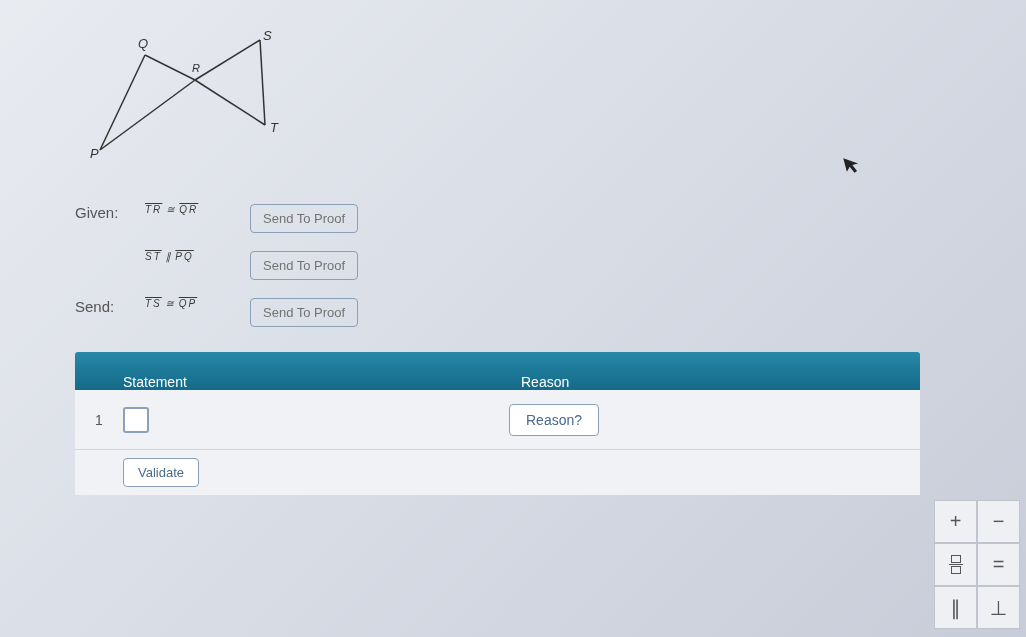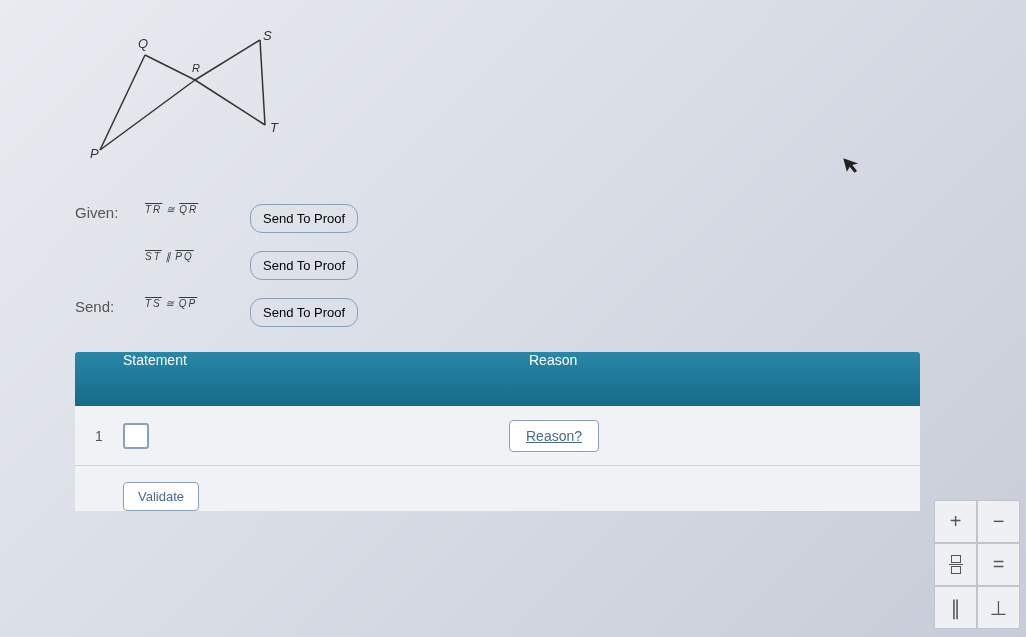--- a/index.html
+++ b/index.html
@@ -23,41 +23,40 @@
   .overline { text-decoration: overline; letter-spacing: 2px; display: inline-block; }
   .diagram {
     margin: 10px 0 40px 15px;
   }
   .gp-block { margin-bottom: 18px; display:flex; align-items:flex-start; }
   .gp-label { display:inline-block; width:70px; font-size:15px; color:#555; }
   .gp-expr { display:inline-block; width:95px; font-size:10px; font-style: italic; letter-spacing:1px;}
   .send-btn {
     display:inline-block;
     border:1px solid #8aa0b8;
-    border-radius:12px;
+    border-radius:4px;
     padding:6px 12px;
     font-size:13px;
-    color:#000000;
+    color:#737373;
     background:transparent;
     cursor:pointer;
     margin-left:10px;
   }
   .proof-area {
     margin-top:25px;
     width:845px;
   }
   .proof-header {
     background:#1a7a9a;
     background: linear-gradient(180deg, #2888a8, #156a88);
     color:#fff;
-    height:54px;
+    height:38px;
     display:flex;
-    align-items:flex-start;
+    align-items:flex-end;
     border-radius:3px 3px 0 0;
-    gap:8px;
   }
   .proof-header .col-s { padding-left:48px; flex:0 0 430px; font-size:14px;}
   .proof-header .col-r { font-size:14px;margin-left:16px; }
   .proof-row {
     background:#f0f2f5;
     height:60px;
     border-bottom:1px solid #d0d5dd;
     display:flex;
     align-items:center;
   }
@@ -70,27 +69,26 @@
   }
   .proof-row .reason-btn {
     margin-left:360px;
     border:1px solid #8aa0b8;
     border-radius:4px;
     padding:7px 16px;
     font-size:14px;
     color:#4a6a8a;
     background:#fff;
     cursor:pointer;
-    text-decoration:underline;
   }
   .proof-footer {
     background:#f0f2f5;
     height:45px;
     display:flex;
-    align-items:flex-end;
+    align-items:center;
     padding-left:48px;
   }
   .validate-btn {
     border:1px solid #8aa0b8;
     border-radius:4px;
     padding:6px 14px;
     font-size:13px;
     color:#4a6a8a;
     background:#fff;
     cursor:pointer;

